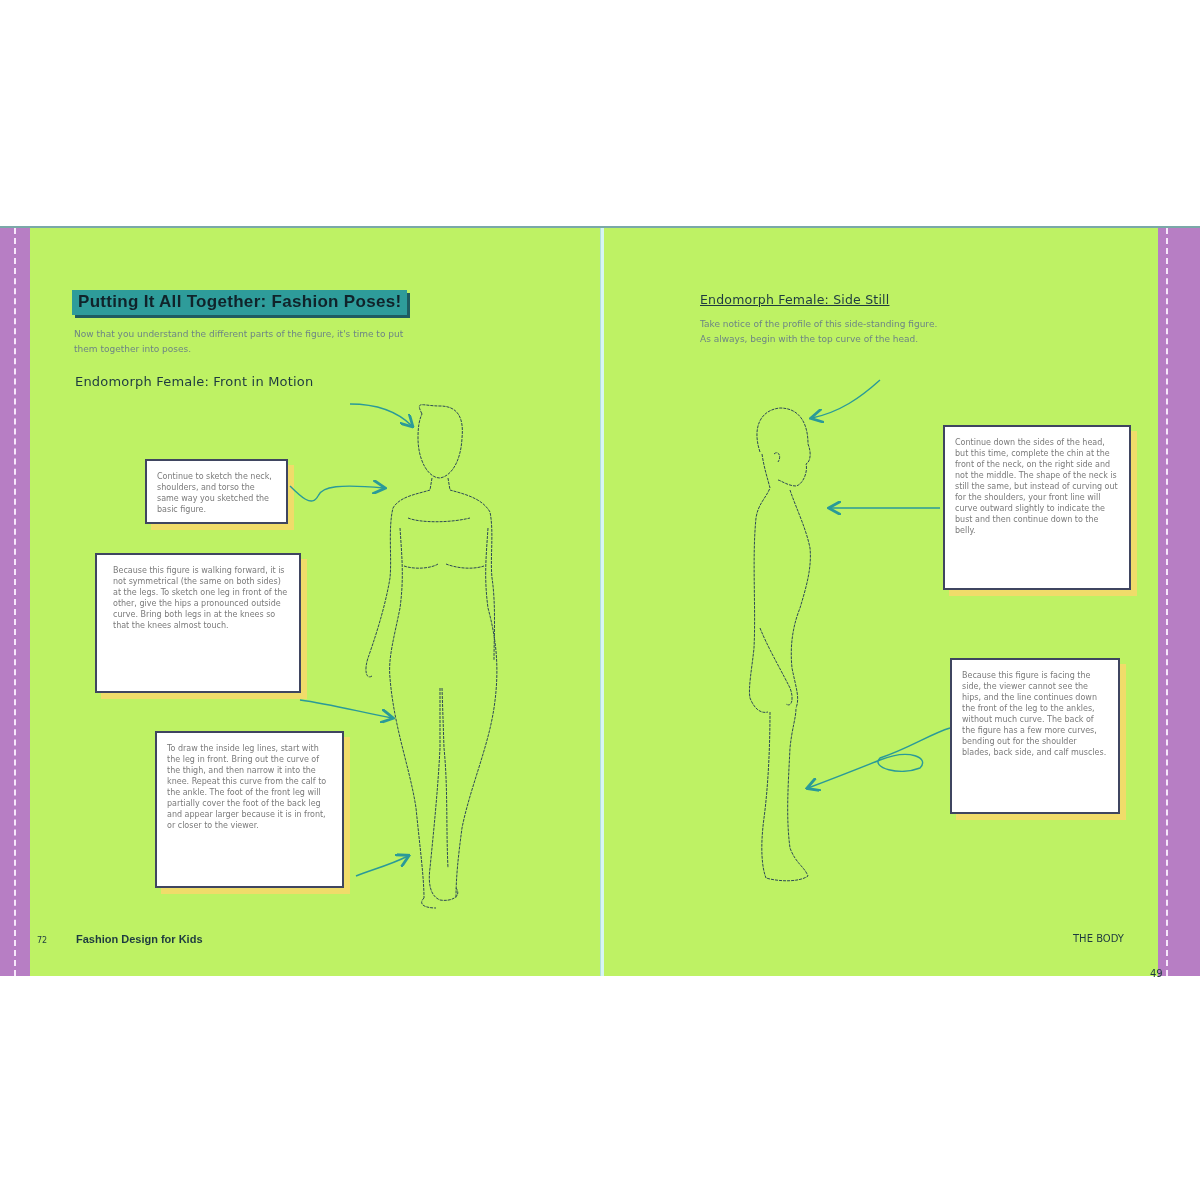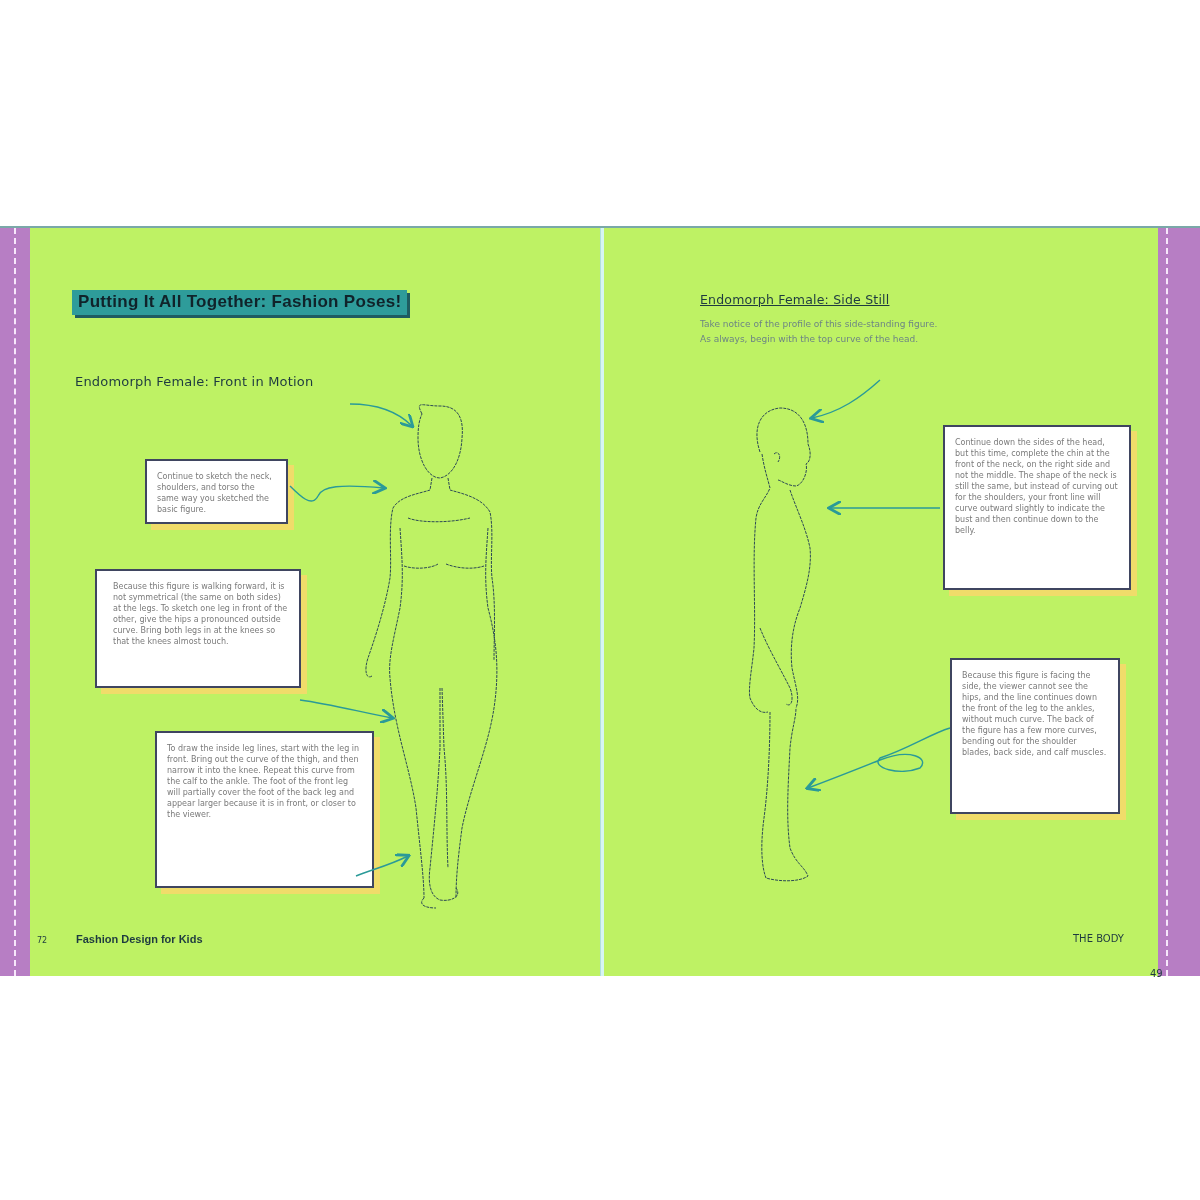--- a/index.html
+++ b/index.html
@@ -25,25 +25,26 @@
 <div class="spread">
   <div class="purple left"></div>
   <div class="stitch" style="left:14px"></div>
   <div class="purple right"></div>
   <div class="stitch" style="left:1166px"></div>
   <div class="gutter"></div>
 
   <div class="title-box">
     <span>Putting It All Together: Fashion Poses!</span>
   </div>
+  <div class="intro" style="left:74px; top:99px; width:340px;">Now that you understand the different parts of the figure, it's time to put them together into poses.</div>
   <div class="subhead" style="left:75px; top:146px;">Endomorph Female: Front in Motion</div>
 
   <div class="note" style="left:145px; top:231px; width:143px; height:65px;">Continue to sketch the neck, shoulders, and torso the same way you sketched the basic figure.</div>
-  <div class="note" style="left:95px; top:341px; width:206px; height:119px;padding-left:16px;">Because this figure is walking forward, it is not symmetrical (the same on both sides) at the legs. To sketch one leg in front of the other, give the hips a pronounced outside curve. Bring both legs in at the knees so that the knees almost touch.</div>
-  <div class="note" style="left:155px; top:503px; width:219px; height:157px;">To draw the inside leg lines, start with the leg in front. Bring out the curve of the thigh, and then narrow it into the knee. Repeat this curve from the calf to the ankle. The foot of the front leg will partially cover the foot of the back leg and appear larger because it is in front, or closer to the viewer.</div>
+  <div class="note" style="left:95px; top:325px; width:206px; height:140px;padding-left:16px;">Because this figure is walking forward, it is not symmetrical (the same on both sides) at the legs. To sketch one leg in front of the other, give the hips a pronounced outside curve. Bring both legs in at the knees so that the knees almost touch.</div>
+  <div class="note" style="left:155px; top:503px; width:189px; height:157px;">To draw the inside leg lines, start with the leg in front. Bring out the curve of the thigh, and then narrow it into the knee. Repeat this curve from the calf to the ankle. The foot of the front leg will partially cover the foot of the back leg and appear larger because it is in front, or closer to the viewer.</div>
 
   <div class="footer" style="left:37px; font-size:8px; top:708px;">72</div>
   <div class="footer bold" style="left:76px;">Fashion Design for Kids</div>
 
   <div class="subhead" style="left:700px; top:64px; font-size:12.5px;text-decoration:underline;">Endomorph Female: Side Still</div>
   <div class="intro" style="left:700px; top:89px; width:245px;">Take notice of the profile of this side-standing figure. As always, begin with the top curve of the head.</div>
 
   <div class="note" style="left:943px; top:197px; width:188px; height:165px;">Continue down the sides of the head, but this time, complete the chin at the front of the neck, on the right side and not the middle. The shape of the neck is still the same, but instead of curving out for the shoulders, your front line will curve outward slightly to indicate the bust and then continue down to the belly.</div>
   <div class="note" style="left:950px; top:430px; width:170px; height:156px;">Because this figure is facing the side, the viewer cannot see the hips, and the line continues down the front of the leg to the ankles, without much curve. The back of the figure has a few more curves, bending out for the shoulder blades, back side, and calf muscles.</div>
 

